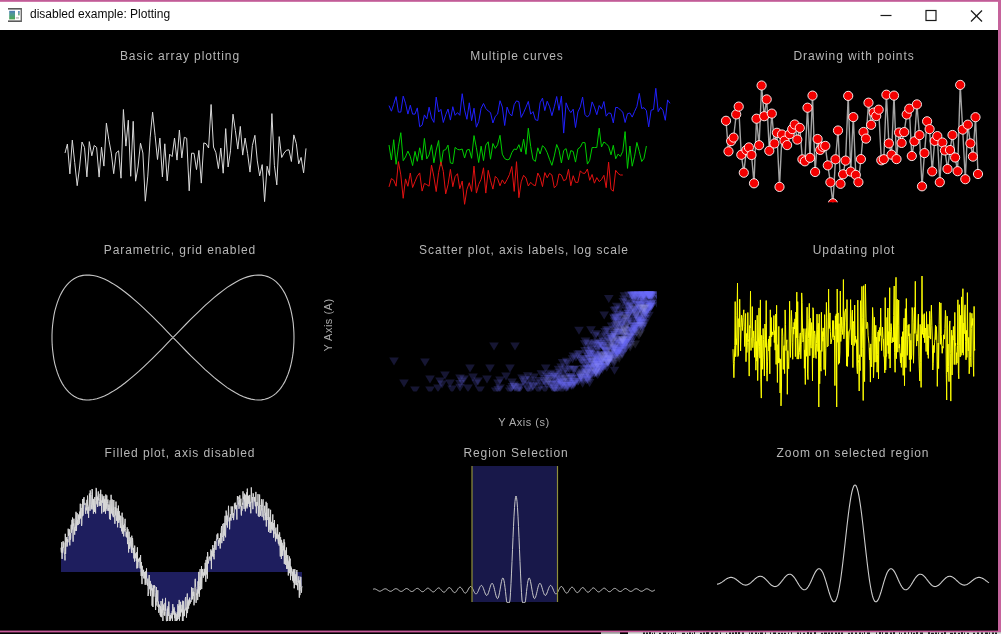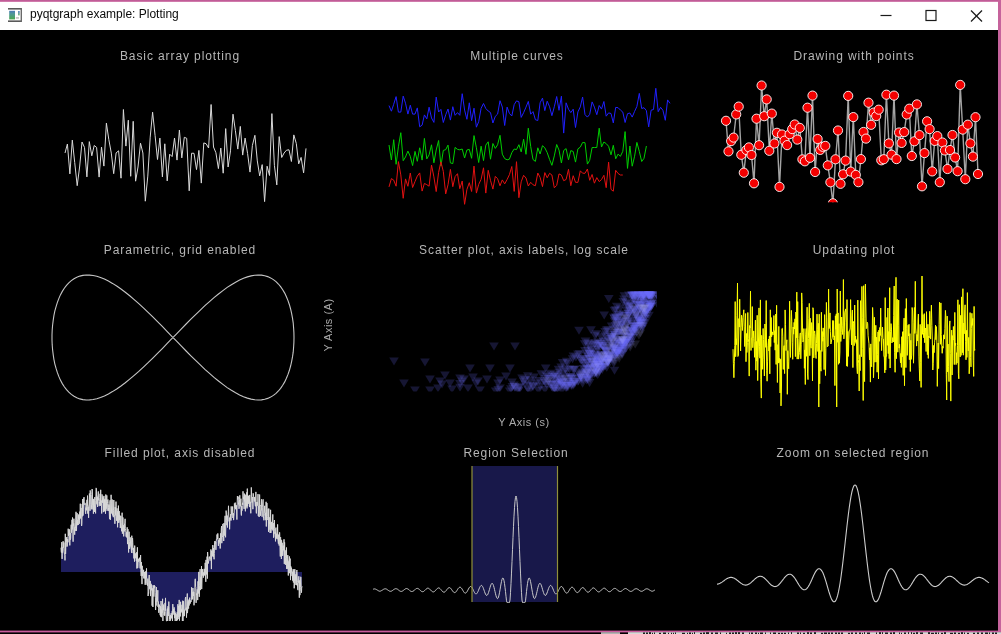--- a/index.html
+++ b/index.html
@@ -963,13 +963,13 @@
     <rect x="964.0" y="632.5" width="1" height="1.5" fill="#1c1c20"></rect>
     <rect x="967.0" y="632.8" width="2" height="1.2" fill="#1c1c20"></rect>
     <rect x="973.0" y="632.8" width="2" height="1.2" fill="#1c1c20"></rect>
     <rect x="977.0" y="632.5" width="2" height="1.5" fill="#1c1c20"></rect>
     <rect x="981.0" y="632.5" width="2" height="1.5" fill="#1c1c20"></rect>
     <rect x="985.0" y="632.5" width="3" height="1.5" fill="#1c1c20"></rect>
     <rect x="989.0" y="632.5" width="1" height="1.5" fill="#1c1c20"></rect>
     <rect x="992.0" y="632.5" width="2" height="1.5" fill="#1c1c20"></rect>
     <rect x="995.0" y="632.5" width="2" height="1.5" fill="#1c1c20"></rect>
 </svg>
-<div id="title-text">pyqtgraph example: Plotting</div>
+<div id="title-text">disabled example: Plotting</div>
 <div id="right-border"></div>
 </body></html>

